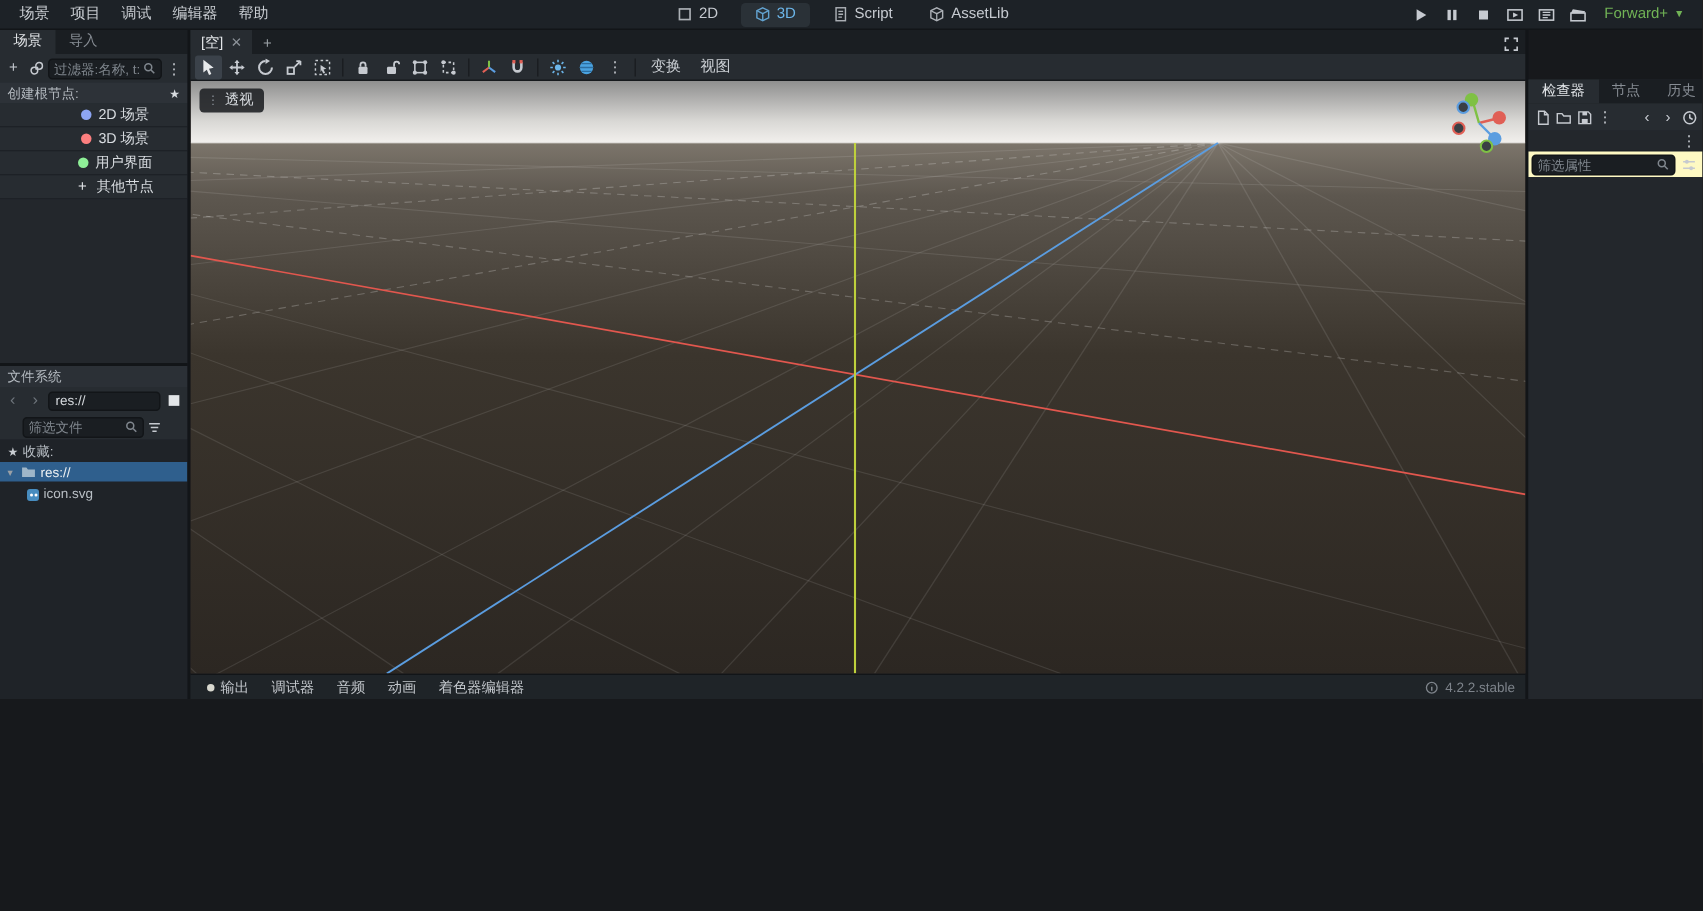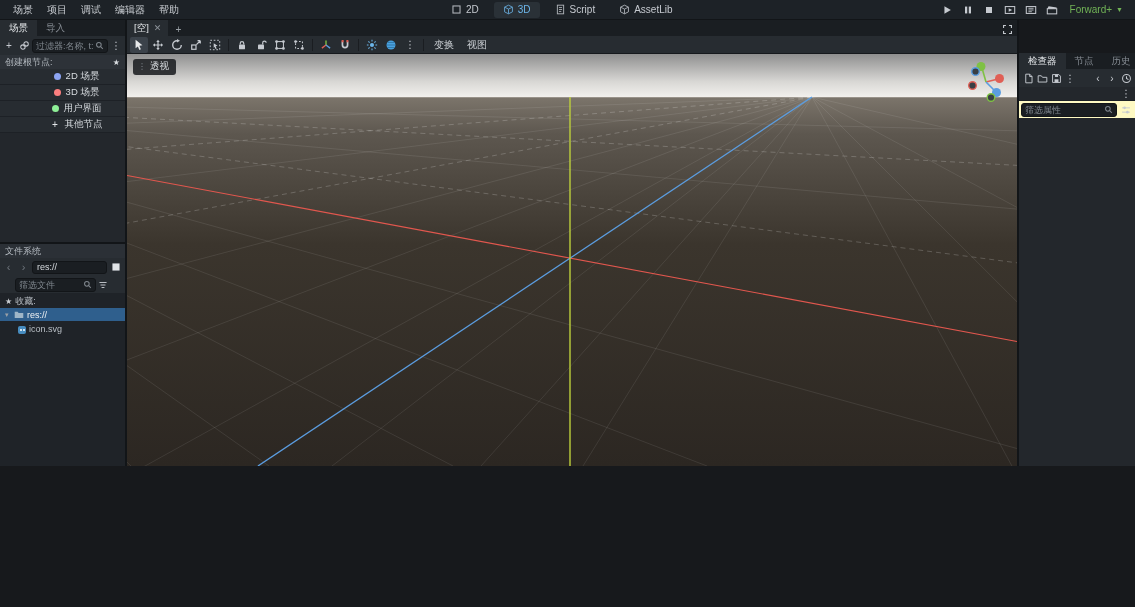--- a/index.html
+++ b/index.html
@@ -455,20 +455,38 @@
           <line x1="23" y1="23" x2="32" y2="32" stroke="#5b9de0" stroke-width="1.6"></line>
           <circle cx="36.5" cy="19.5" r="4.5" fill="#e05f55"></circle>
           <circle cx="18" cy="7.5" r="4.5" fill="#7fc144"></circle>
           <circle cx="33.5" cy="33.5" r="4.5" fill="#5b9de0"></circle>
           <circle cx="9.5" cy="26.5" r="3.8" fill="#3a3f44" stroke="#e05f55" stroke-width="1.4"></circle>
           <circle cx="28" cy="38.5" r="3.8" fill="#3a3f44" stroke="#7fc144" stroke-width="1.4"></circle>
           <circle cx="12.5" cy="12.5" r="3.8" fill="#3a3f44" stroke="#5b9de0" stroke-width="1.4"></circle>
         </svg>
       </div>
 
+      <div class="bottombar">
+        <span class="bp-item">
+          <span class="bp-dot"></span>
+          <span>输出</span>
+        </span>
+        <span class="bp-item">调试器</span>
+        <span class="bp-item">音频</span>
+        <span class="bp-item">动画</span>
+        <span class="bp-item">着色器编辑器</span>
+        <span class="bp-spacer"></span>
+        <span class="version">
+          <svg class="icn" width="9" height="9" viewBox="0 0 14 14">
+              <circle cx="7" cy="7" r="5.5" fill="none" stroke="#7d838a" stroke-width="1.4"></circle>
+              <path d="M7 6 V10 M7 4 V4.2" stroke="#7d838a" stroke-width="1.6"></path>
+            </svg>
+          <span>4.2.2.stable</span>
+        </span>
+      </div>
     </section>
 
     <div class="splitter"></div>
 
     <aside class="right-dock">
       <div class="dock-tabs">
         <span class="dock-tab active">检查器</span>
         <span class="dock-tab">节点</span>
         <span class="dock-tab">历史</span>
       </div>

